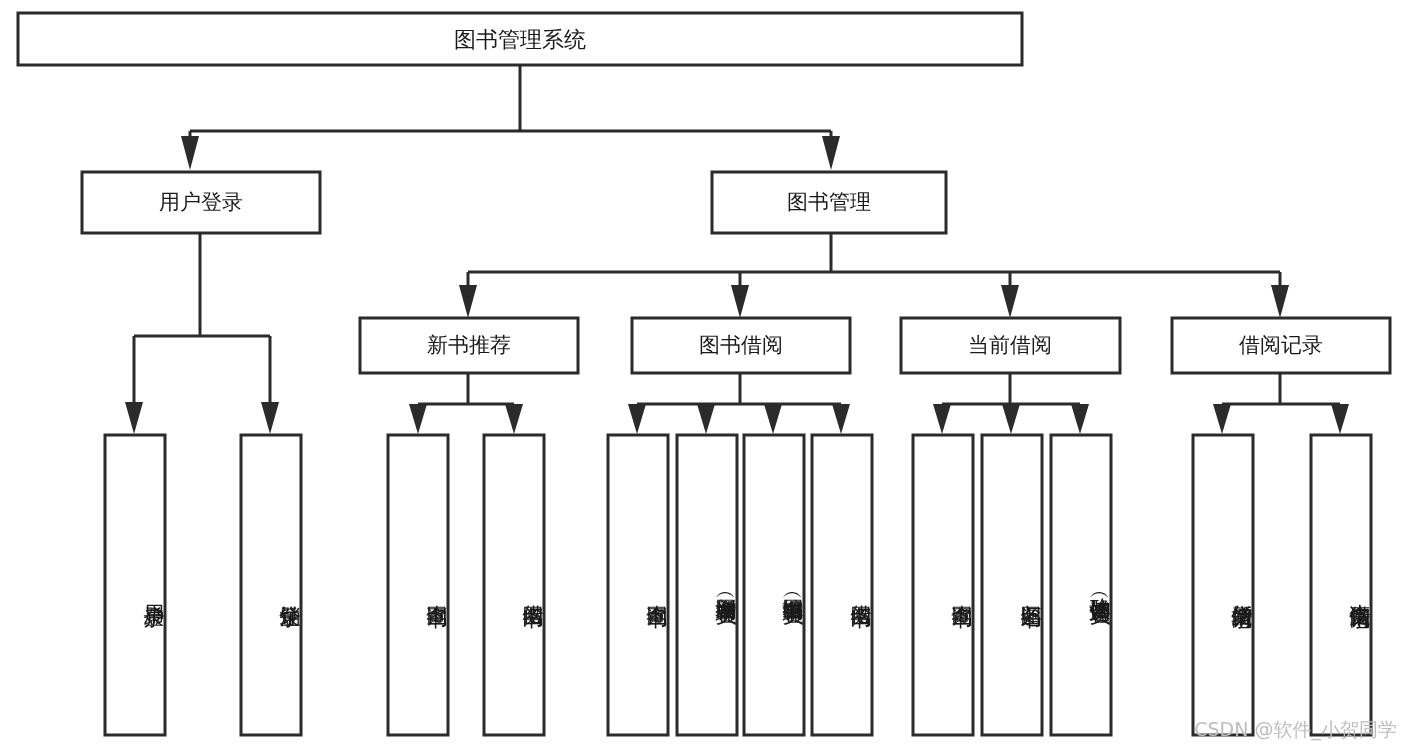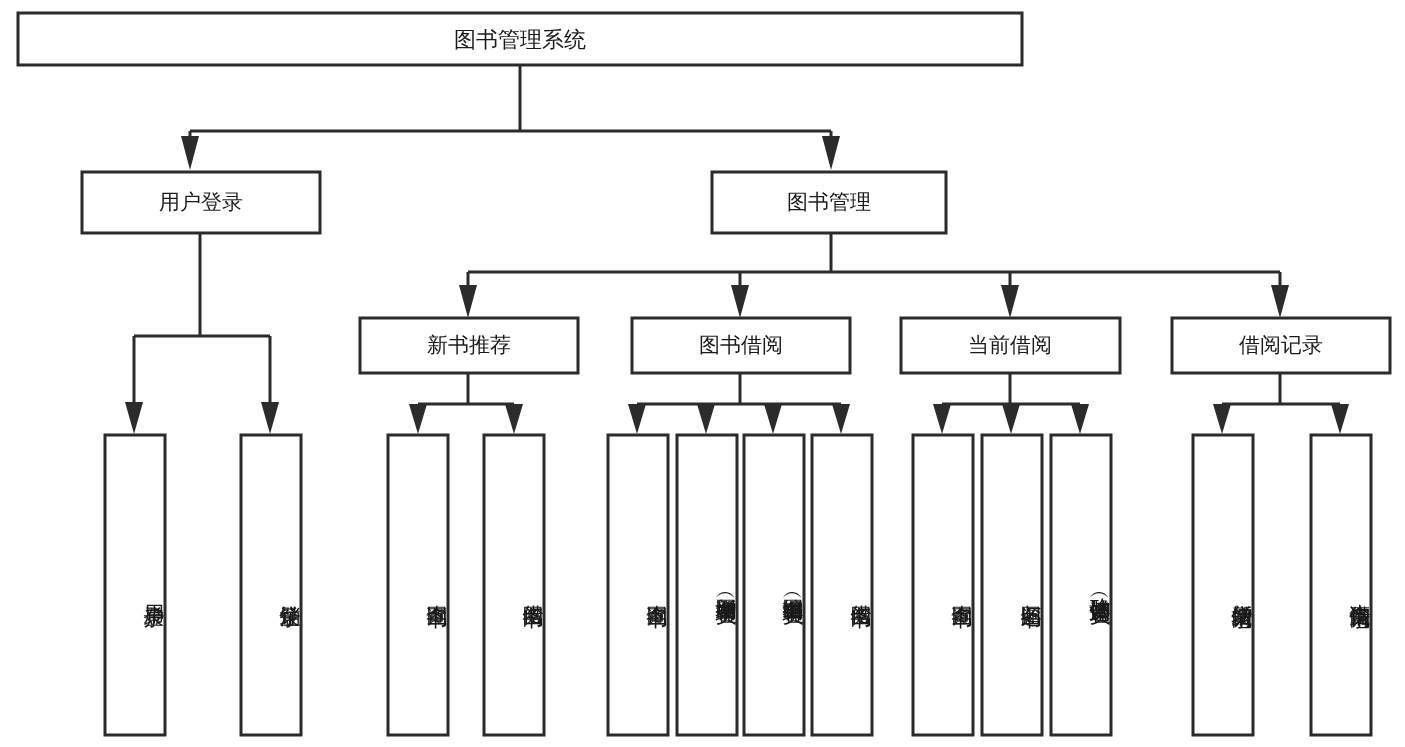--- a/index.html
+++ b/index.html
@@ -218,14 +218,15 @@
   <div class="leaf-label" style="left:744px; top:440px; width:60px; height:290px;">编辑图书（管理员）</div>
   <div class="leaf-label" style="left:812px; top:455px; width:60px; height:270px;">借阅图书</div>
 
   <div class="leaf-label" style="left:913px; top:455px; width:60px; height:270px;">查询图书</div>
   <div class="leaf-label" style="left:982px; top:455px; width:60px; height:270px;">归还图书</div>
   <div class="leaf-label" style="left:1051px; top:440px; width:60px; height:290px;">确认归还（管理员）</div>
 
   <div class="leaf-label" style="left:1193px; top:450px; width:60px; height:280px;">新增借阅记录</div>
   <div class="leaf-label" style="left:1311px; top:450px; width:60px; height:280px;">查询借阅记录</div>
 
+  <div id="watermark">CSDN @软件_小贺同学</div>
 
 </div>
 
 </body></html>

